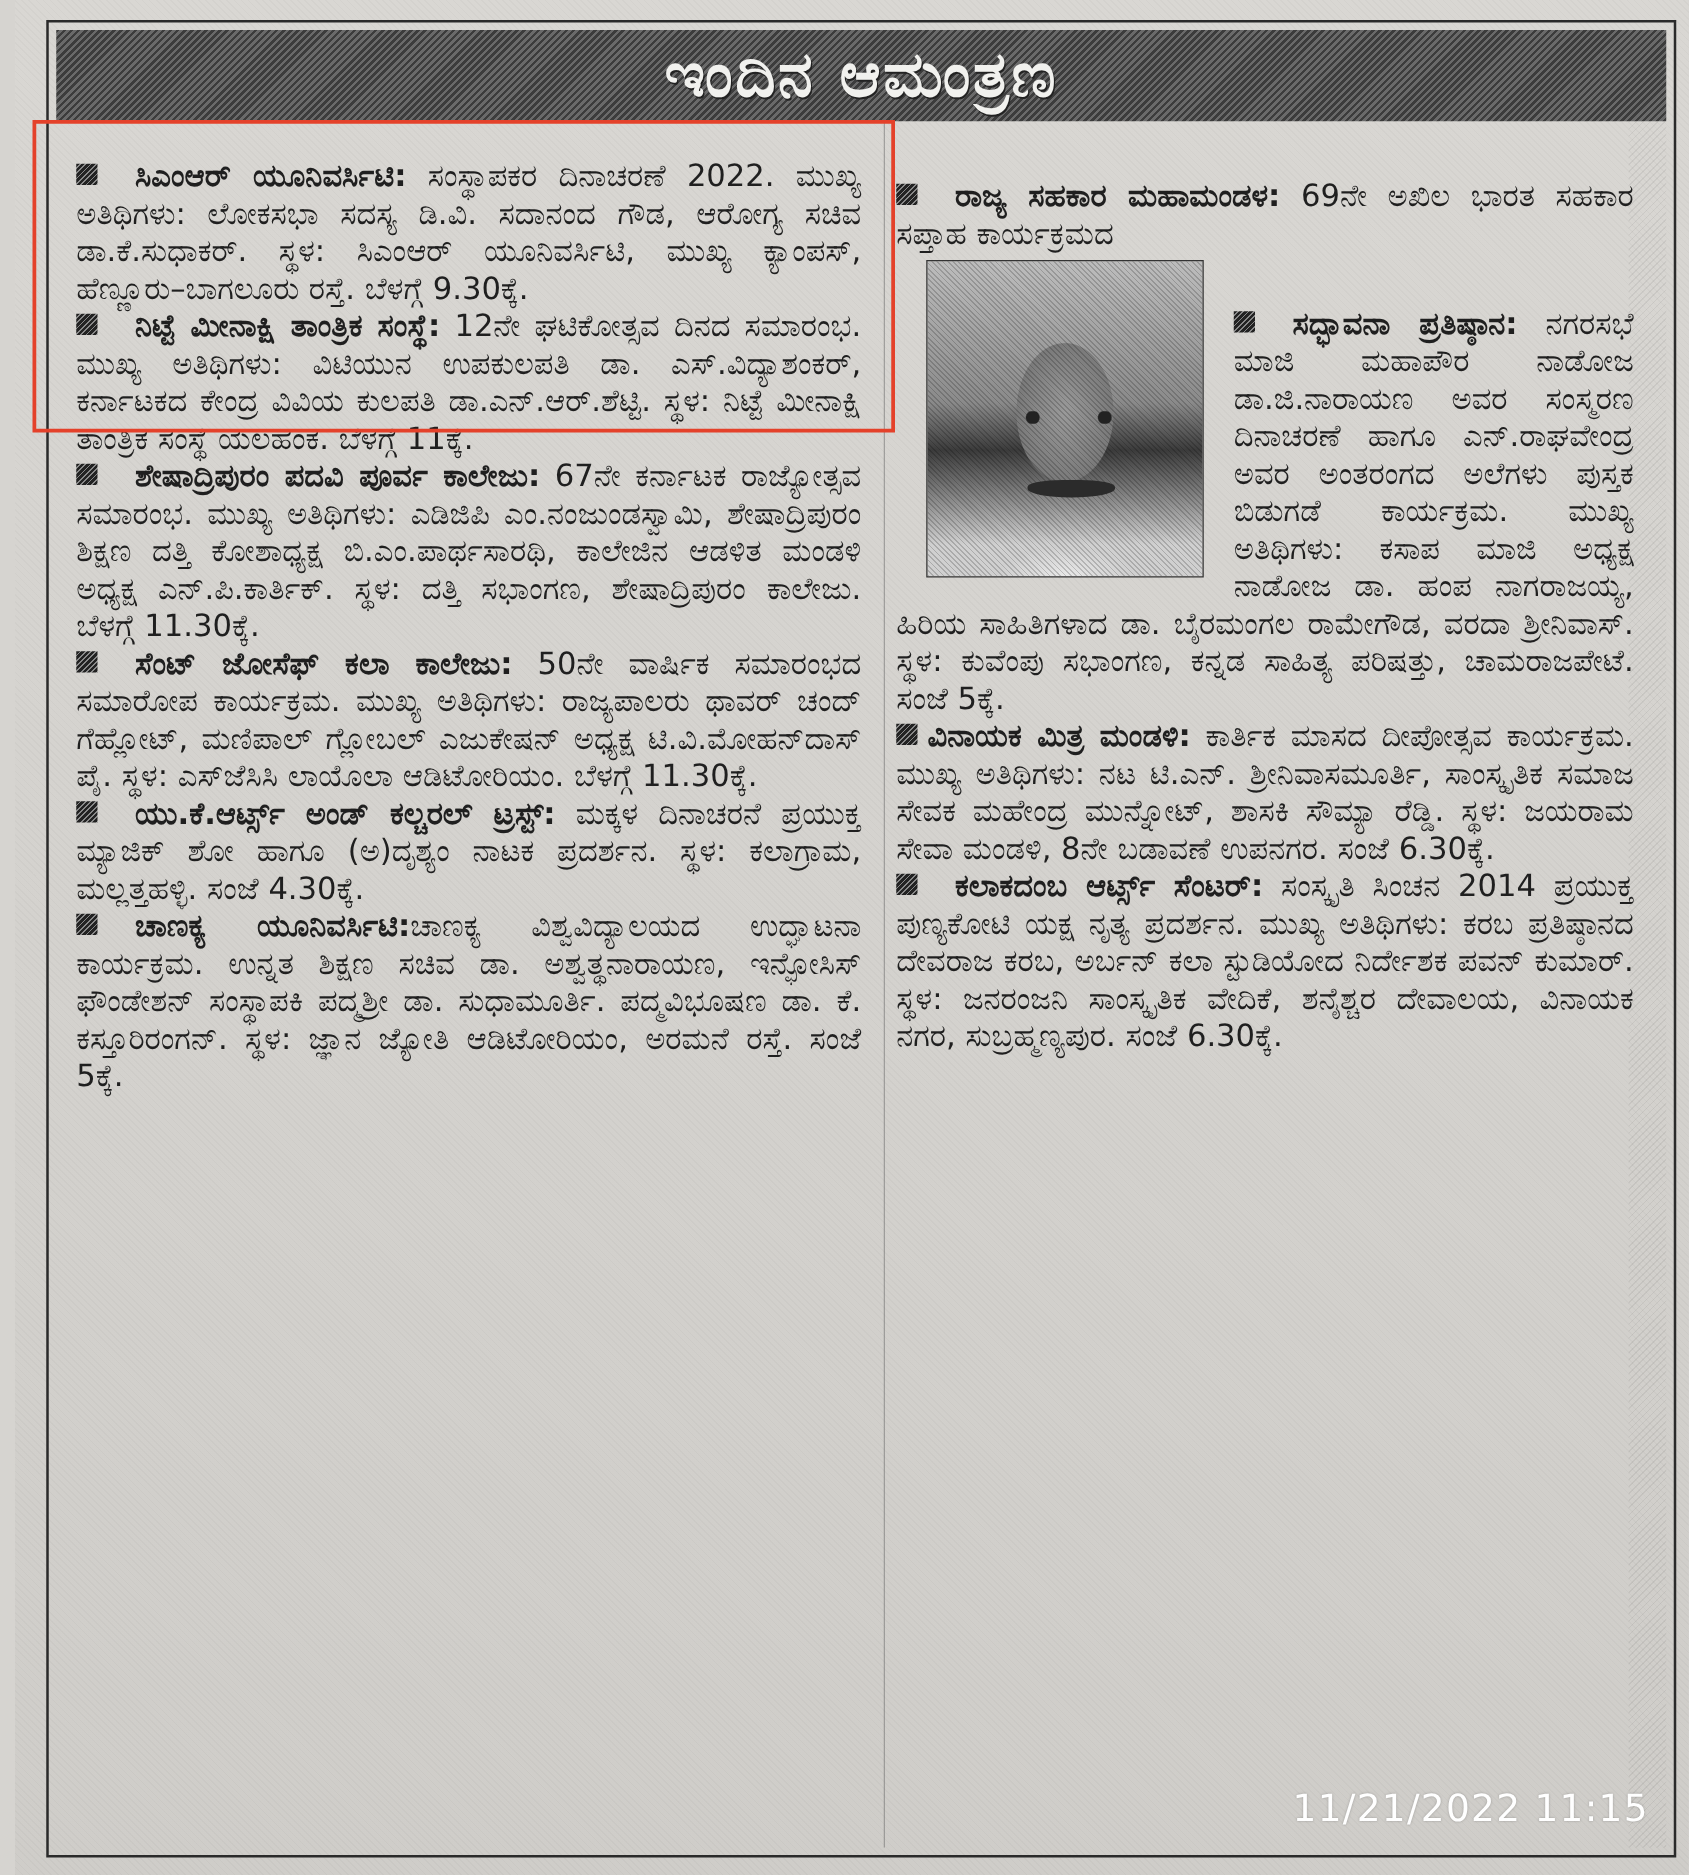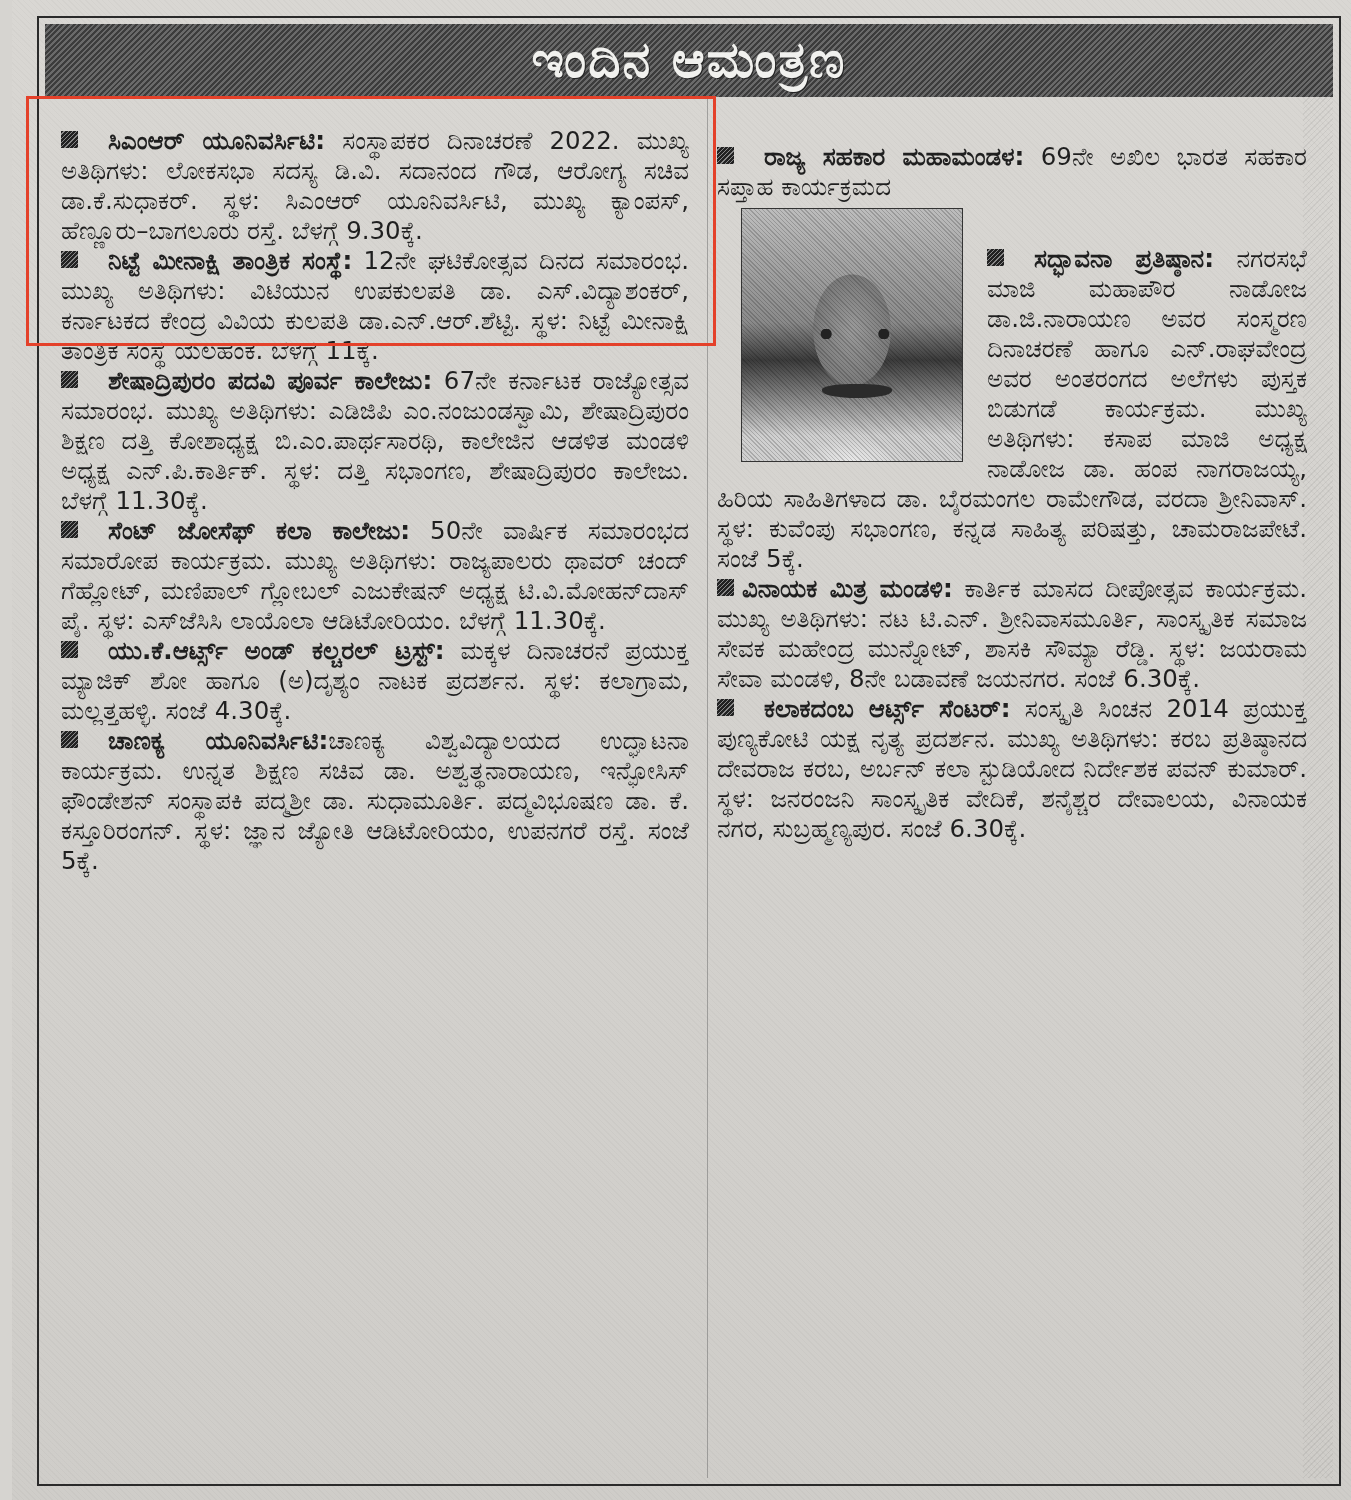--- a/index.html
+++ b/index.html
@@ -108,39 +108,40 @@
       <p class="item">
         <span class="bullet"></span><span class="org">ಶೇಷಾದ್ರಿಪುರಂ ಪದವಿ ಪೂರ್ವ ಕಾಲೇಜು:</span><span> 67ನೇ ಕರ್ನಾಟಕ ರಾಜ್ಯೋತ್ಸವ ಸಮಾರಂಭ. ಮುಖ್ಯ ಅತಿಥಿಗಳು: ಎಡಿಜಿಪಿ ಎಂ.ನಂಜುಂಡಸ್ವಾಮಿ, ಶೇಷಾದ್ರಿಪುರಂ ಶಿಕ್ಷಣ ದತ್ತಿ ಕೋಶಾಧ್ಯಕ್ಷ ಬಿ.ಎಂ.ಪಾರ್ಥಸಾರಥಿ, ಕಾಲೇಜಿನ ಆಡಳಿತ ಮಂಡಳಿ ಅಧ್ಯಕ್ಷ ಎನ್.ಪಿ.ಕಾರ್ತಿಕ್. ಸ್ಥಳ: ದತ್ತಿ ಸಭಾಂಗಣ, ಶೇಷಾದ್ರಿಪುರಂ ಕಾಲೇಜು. ಬೆಳಗ್ಗೆ 11.30ಕ್ಕೆ.</span>
       </p>
       <p class="item">
         <span class="bullet"></span><span class="org">ಸೆಂಟ್ ಜೋಸೆಫ್ ಕಲಾ ಕಾಲೇಜು:</span><span> 50ನೇ ವಾರ್ಷಿಕ ಸಮಾರಂಭದ ಸಮಾರೋಪ ಕಾರ್ಯಕ್ರಮ. ಮುಖ್ಯ ಅತಿಥಿಗಳು: ರಾಜ್ಯಪಾಲರು ಥಾವರ್ ಚಂದ್ ಗೆಹ್ಲೋಟ್, ಮಣಿಪಾಲ್ ಗ್ಲೋಬಲ್ ಎಜುಕೇಷನ್ ಅಧ್ಯಕ್ಷ ಟಿ.ವಿ.ಮೋಹನ್‌ದಾಸ್ ಪೈ. ಸ್ಥಳ: ಎಸ್‌ಜೆಸಿಸಿ ಲಾಯೊಲಾ ಆಡಿಟೋರಿಯಂ. ಬೆಳಗ್ಗೆ 11.30ಕ್ಕೆ.</span>
       </p>
       <p class="item">
         <span class="bullet"></span><span class="org">ಯು.ಕೆ.ಆರ್ಟ್ಸ್ ಅಂಡ್ ಕಲ್ಚರಲ್ ಟ್ರಸ್ಟ್:</span><span> ಮಕ್ಕಳ ದಿನಾಚರನೆ ಪ್ರಯುಕ್ತ ಮ್ಯಾಜಿಕ್ ಶೋ ಹಾಗೂ (ಅ)ದೃಶ್ಯಂ ನಾಟಕ ಪ್ರದರ್ಶನ. ಸ್ಥಳ: ಕಲಾಗ್ರಾಮ, ಮಲ್ಲತ್ತಹಳ್ಳಿ. ಸಂಜೆ 4.30ಕ್ಕೆ.</span>
       </p>
       <p class="item">
-        <span class="bullet"></span><span class="org">ಚಾಣಕ್ಯ ಯೂನಿವರ್ಸಿಟಿ:</span><span>ಚಾಣಕ್ಯ ವಿಶ್ವವಿದ್ಯಾಲಯದ ಉದ್ಘಾಟನಾ ಕಾರ್ಯಕ್ರಮ. ಉನ್ನತ ಶಿಕ್ಷಣ ಸಚಿವ ಡಾ. ಅಶ್ವತ್ಥನಾರಾಯಣ, ಇನ್ಫೋಸಿಸ್ ಫೌಂಡೇಶನ್ ಸಂಸ್ಥಾಪಕಿ ಪದ್ಮಶ್ರೀ ಡಾ. ಸುಧಾಮೂರ್ತಿ. ಪದ್ಮವಿಭೂಷಣ ಡಾ. ಕೆ. ಕಸ್ತೂರಿರಂಗನ್. ಸ್ಥಳ: ಜ್ಞಾನ ಜ್ಯೋತಿ ಆಡಿಟೋರಿಯಂ, ಉಪನಗರೆ ರಸ್ತೆ. ಸಂಜೆ 5ಕ್ಕೆ.</span>
+        <span class="bullet"></span><span class="org">ಚಾಣಕ್ಯ ಯೂನಿವರ್ಸಿಟಿ:</span><span>ಚಾಣಕ್ಯ ವಿಶ್ವವಿದ್ಯಾಲಯದ ಉದ್ಘಾಟನಾ ಕಾರ್ಯಕ್ರಮ. ಉನ್ನತ ಶಿಕ್ಷಣ ಸಚಿವ ಡಾ. ಅಶ್ವತ್ಥನಾರಾಯಣ, ಇನ್ಫೋಸಿಸ್ ಫೌಂಡೇಶನ್ ಸಂಸ್ಥಾಪಕಿ ಪದ್ಮಶ್ರೀ ಡಾ. ಸುಧಾಮೂರ್ತಿ. ಪದ್ಮವಿಭೂಷಣ ಡಾ. ಕೆ. ಕಸ್ತೂರಿರಂಗನ್. ಸ್ಥಳ: ಜ್ಞಾನ ಜ್ಯೋತಿ ಆಡಿಟೋರಿಯಂ, ಅರಮನೆ ರಸ್ತೆ. ಸಂಜೆ 5ಕ್ಕೆ.</span>
       </p>
     </div>
 
     <div class="col col-right">
       <p class="item" style="margin-bottom:42px;">
         <span class="bullet"></span><span class="org">ರಾಜ್ಯ ಸಹಕಾರ ಮಹಾಮಂಡಳ:</span><span> 69ನೇ ಅಖಿಲ ಭಾರತ ಸಹಕಾರ ಸಪ್ತಾಹ ಕಾರ್ಯಕ್ರಮದ</span><br>
         <span class="photo-wrap">
           <span class="photo-face-eyes"></span>
           <span class="photo-face-moustache"></span>
         </span>
       </p>
       <p class="item">
         <span class="bullet"></span><span class="org">ಸದ್ಭಾವನಾ ಪ್ರತಿಷ್ಠಾನ:</span><span> ನಗರಸಭೆ ಮಾಜಿ ಮಹಾಪೌರ ನಾಡೋಜ ಡಾ.ಜಿ.ನಾರಾಯಣ ಅವರ ಸಂಸ್ಮರಣ ದಿನಾಚರಣೆ ಹಾಗೂ ಎನ್.ರಾಘವೇಂದ್ರ ಅವರ ಅಂತರಂಗದ ಅಲೆಗಳು ಪುಸ್ತಕ ಬಿಡುಗಡೆ ಕಾರ್ಯಕ್ರಮ. ಮುಖ್ಯ ಅತಿಥಿಗಳು: ಕಸಾಪ ಮಾಜಿ ಅಧ್ಯಕ್ಷ ನಾಡೋಜ ಡಾ. ಹಂಪ ನಾಗರಾಜಯ್ಯ, ಹಿರಿಯ ಸಾಹಿತಿಗಳಾದ ಡಾ. ಬೈರಮಂಗಲ ರಾಮೇಗೌಡ, ವರದಾ ಶ್ರೀನಿವಾಸ್. ಸ್ಥಳ: ಕುವೆಂಪು ಸಭಾಂಗಣ, ಕನ್ನಡ ಸಾಹಿತ್ಯ ಪರಿಷತ್ತು, ಚಾಮರಾಜಪೇಟೆ. ಸಂಜೆ 5ಕ್ಕೆ.</span>
       </p>
       <p class="item">
-        <span class="bullet" style="margin-right:8px;"></span><span class="org">ವಿನಾಯಕ ಮಿತ್ರ ಮಂಡಳಿ:</span><span> ಕಾರ್ತಿಕ ಮಾಸದ ದೀಪೋತ್ಸವ ಕಾರ್ಯಕ್ರಮ. ಮುಖ್ಯ ಅತಿಥಿಗಳು: ನಟ ಟಿ.ಎನ್. ಶ್ರೀನಿವಾಸಮೂರ್ತಿ, ಸಾಂಸ್ಕೃತಿಕ ಸಮಾಜ ಸೇವಕ ಮಹೇಂದ್ರ ಮುನ್ನೋಟ್, ಶಾಸಕಿ ಸೌಮ್ಯಾ ರೆಡ್ಡಿ. ಸ್ಥಳ: ಜಯರಾಮ ಸೇವಾ ಮಂಡಳಿ, 8ನೇ ಬಡಾವಣೆ ಜಯನಗರ. ಸಂಜೆ 6.30ಕ್ಕೆ.</span>
+        <span class="bullet" style="margin-right:8px;"></span><span class="org">ವಿನಾಯಕ ಮಿತ್ರ ಮಂಡಳಿ:</span><span> ಕಾರ್ತಿಕ ಮಾಸದ ದೀಪೋತ್ಸವ ಕಾರ್ಯಕ್ರಮ. ಮುಖ್ಯ ಅತಿಥಿಗಳು: ನಟ ಟಿ.ಎನ್. ಶ್ರೀನಿವಾಸಮೂರ್ತಿ, ಸಾಂಸ್ಕೃತಿಕ ಸಮಾಜ ಸೇವಕ ಮಹೇಂದ್ರ ಮುನ್ನೋಟ್, ಶಾಸಕಿ ಸೌಮ್ಯಾ ರೆಡ್ಡಿ. ಸ್ಥಳ: ಜಯರಾಮ ಸೇವಾ ಮಂಡಳಿ, 8ನೇ ಬಡಾವಣೆ ಉಪನಗರ. ಸಂಜೆ 6.30ಕ್ಕೆ.</span>
       </p>
       <p class="item">
         <span class="bullet"></span><span class="org">ಕಲಾಕದಂಬ ಆರ್ಟ್ಸ್ ಸೆಂಟರ್:</span><span> ಸಂಸ್ಕೃತಿ ಸಿಂಚನ 2014 ಪ್ರಯುಕ್ತ ಪುಣ್ಯಕೋಟಿ ಯಕ್ಷ ನೃತ್ಯ ಪ್ರದರ್ಶನ. ಮುಖ್ಯ ಅತಿಥಿಗಳು: ಕರಬ ಪ್ರತಿಷ್ಠಾನದ ದೇವರಾಜ ಕರಬ, ಅರ್ಬನ್ ಕಲಾ ಸ್ಟುಡಿಯೋದ ನಿರ್ದೇಶಕ ಪವನ್ ಕುಮಾರ್. ಸ್ಥಳ: ಜನರಂಜನಿ ಸಾಂಸ್ಕೃತಿಕ ವೇದಿಕೆ, ಶನೈಶ್ಚರ ದೇವಾಲಯ, ವಿನಾಯಕ ನಗರ, ಸುಬ್ರಹ್ಮಣ್ಯಪುರ. ಸಂಜೆ 6.30ಕ್ಕೆ.</span>
       </p>
     </div>
   </div>
 
   <div class="highlight-box"></div>
 
+  <div class="timestamp">11/21/2022  11:15</div>
 </div>
 
 </body></html>

